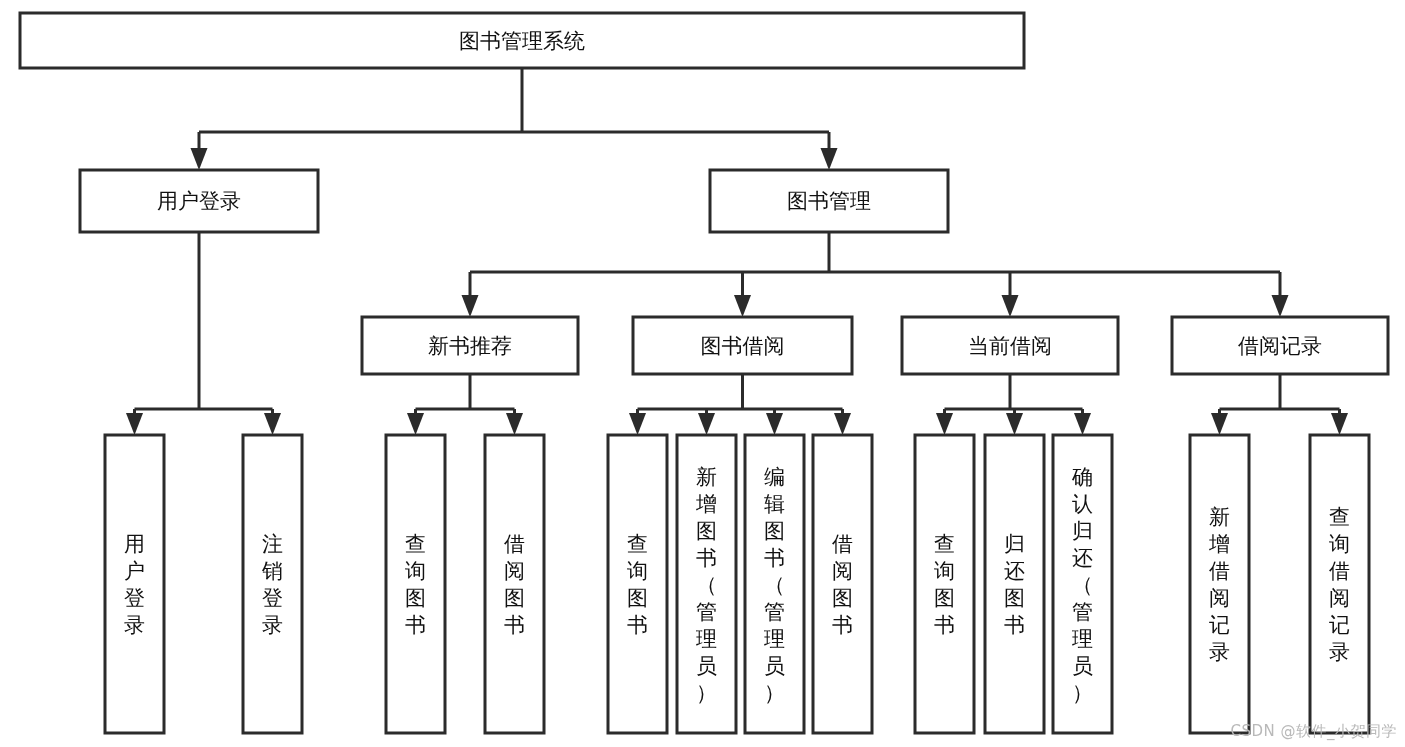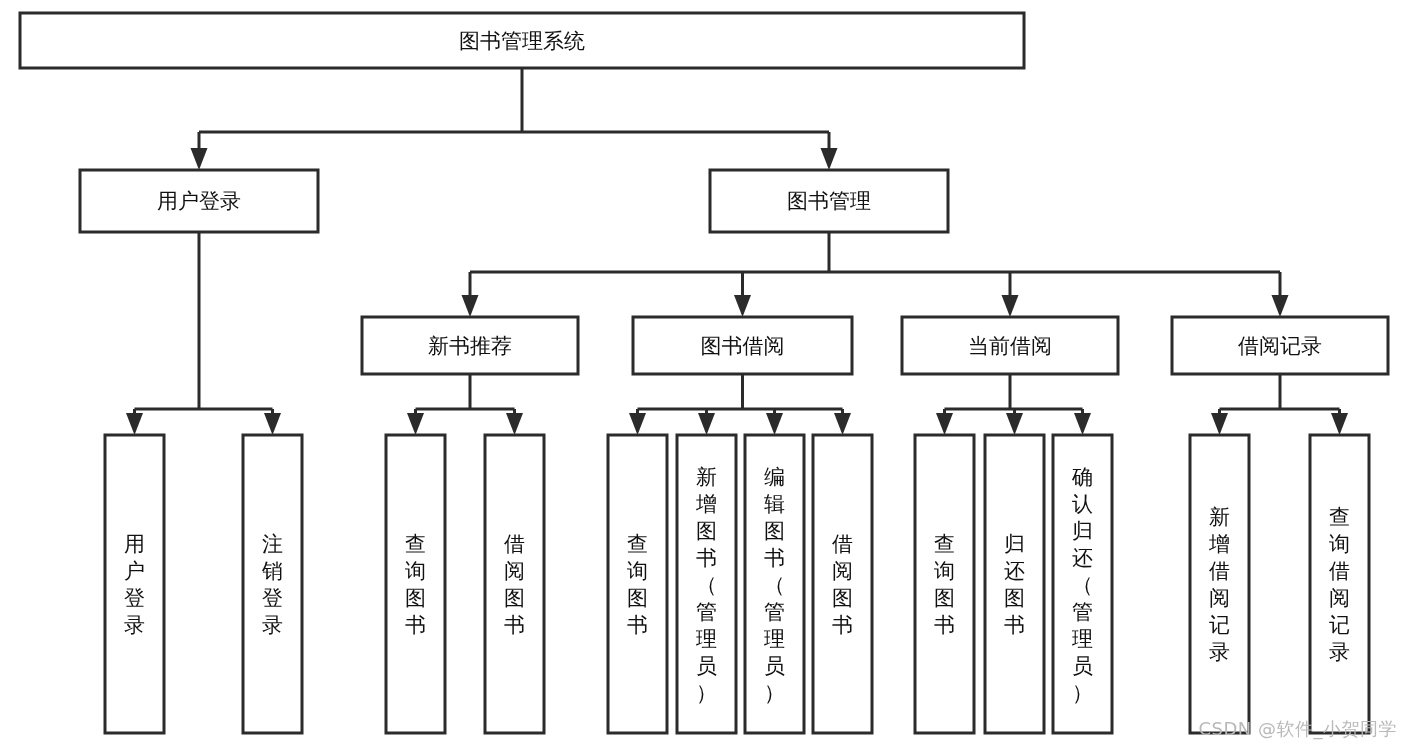--- a/index.html
+++ b/index.html
@@ -52,21 +52,21 @@
     font-family: "DejaVu Sans", "Liberation Sans", sans-serif;
     fill: #111111;
     font-size: 21px;
     text-anchor: middle;
   }
   .watermark-text {
     position: absolute;
     right: 8px;
     bottom: 6px;
     font-family: "DejaVu Sans", "Liberation Sans", sans-serif;
-    font-size: 18px;
+    font-size: 15px;
     color: #b9b9b9;
     letter-spacing: 0.5px;
     white-space: nowrap;
     pointer-events: none;
   }
 </style>
 </head>
 <body>
 
 <div id="diagram-root">

